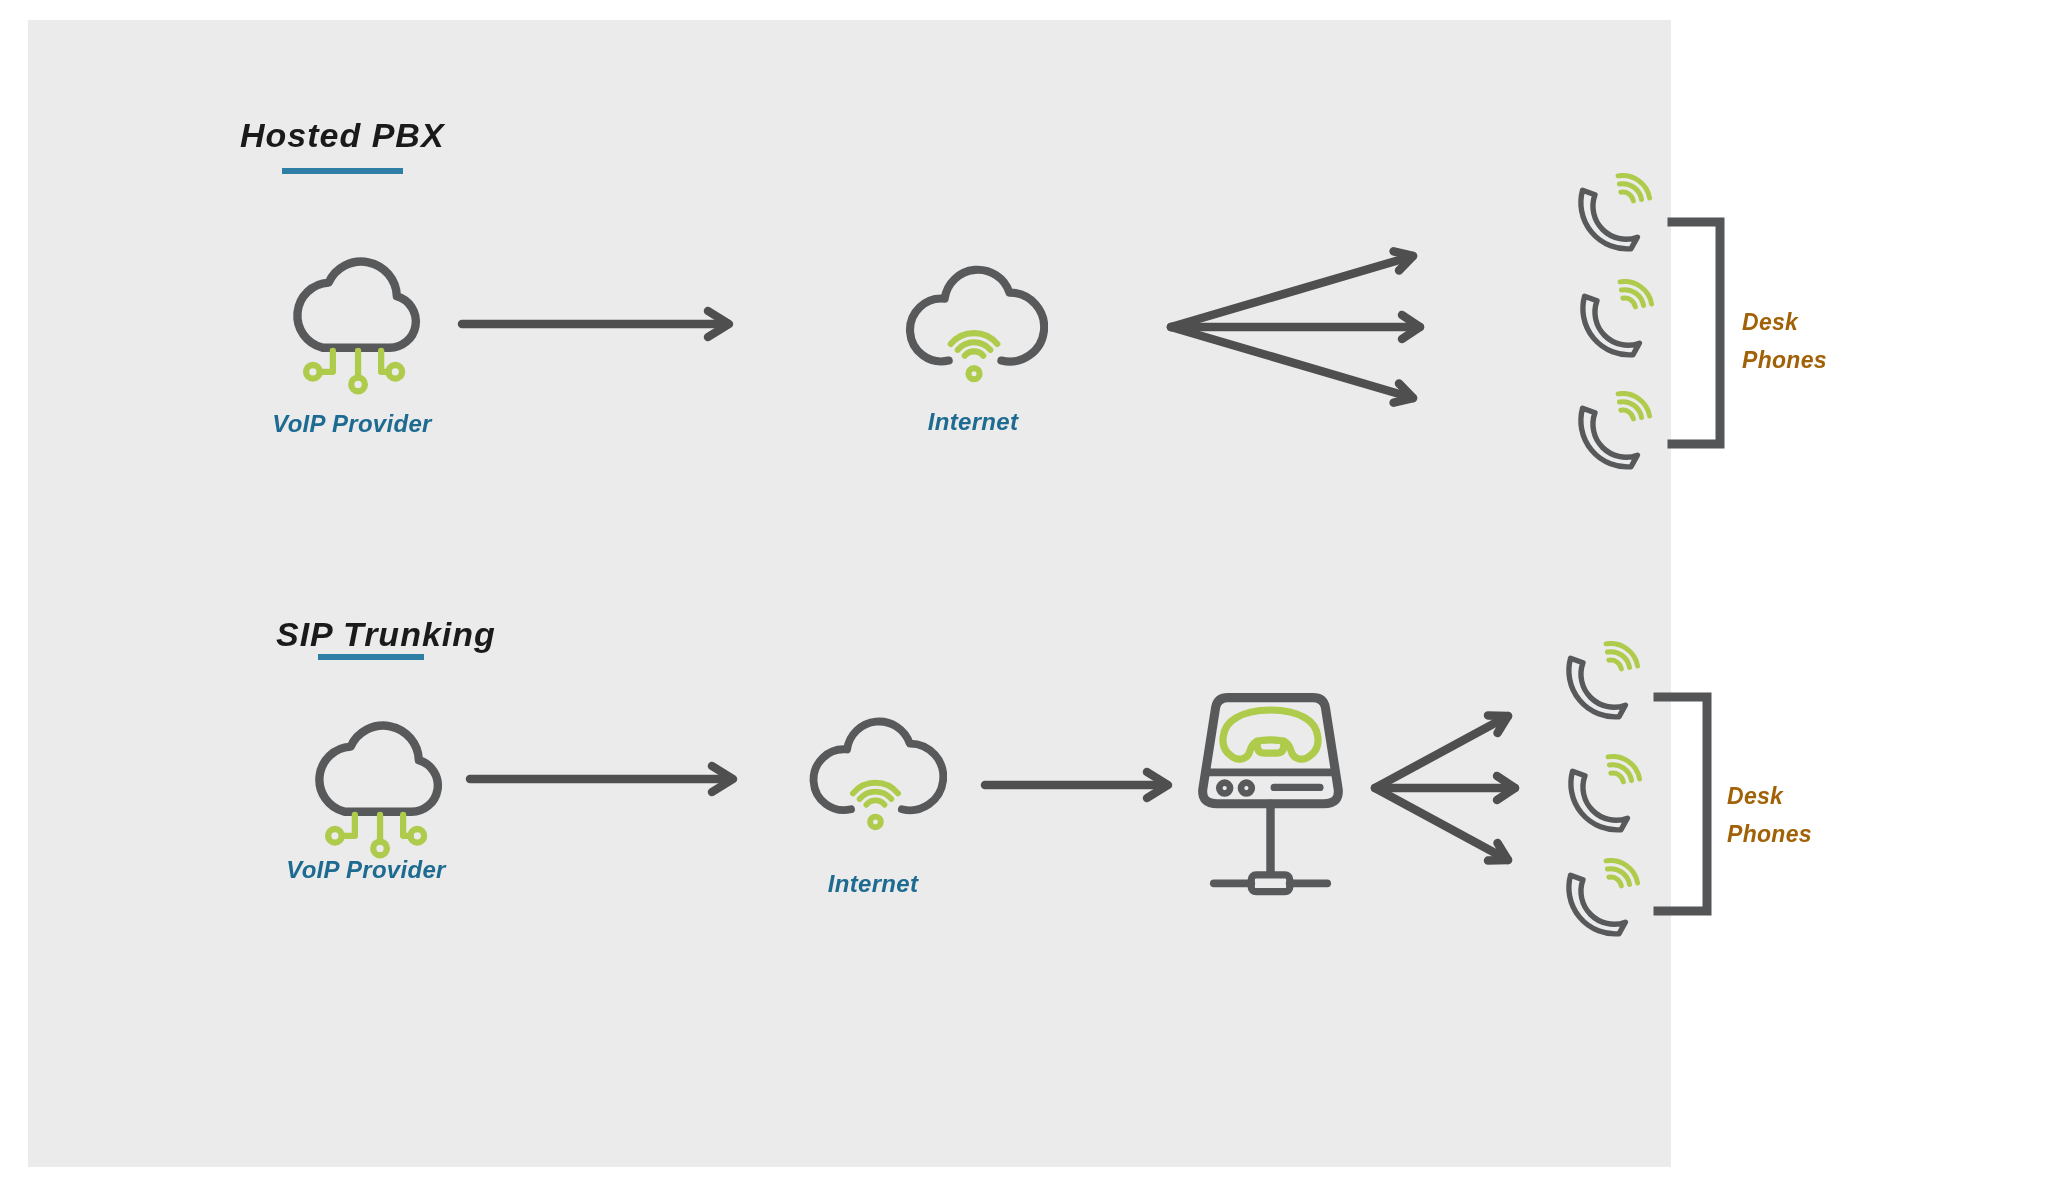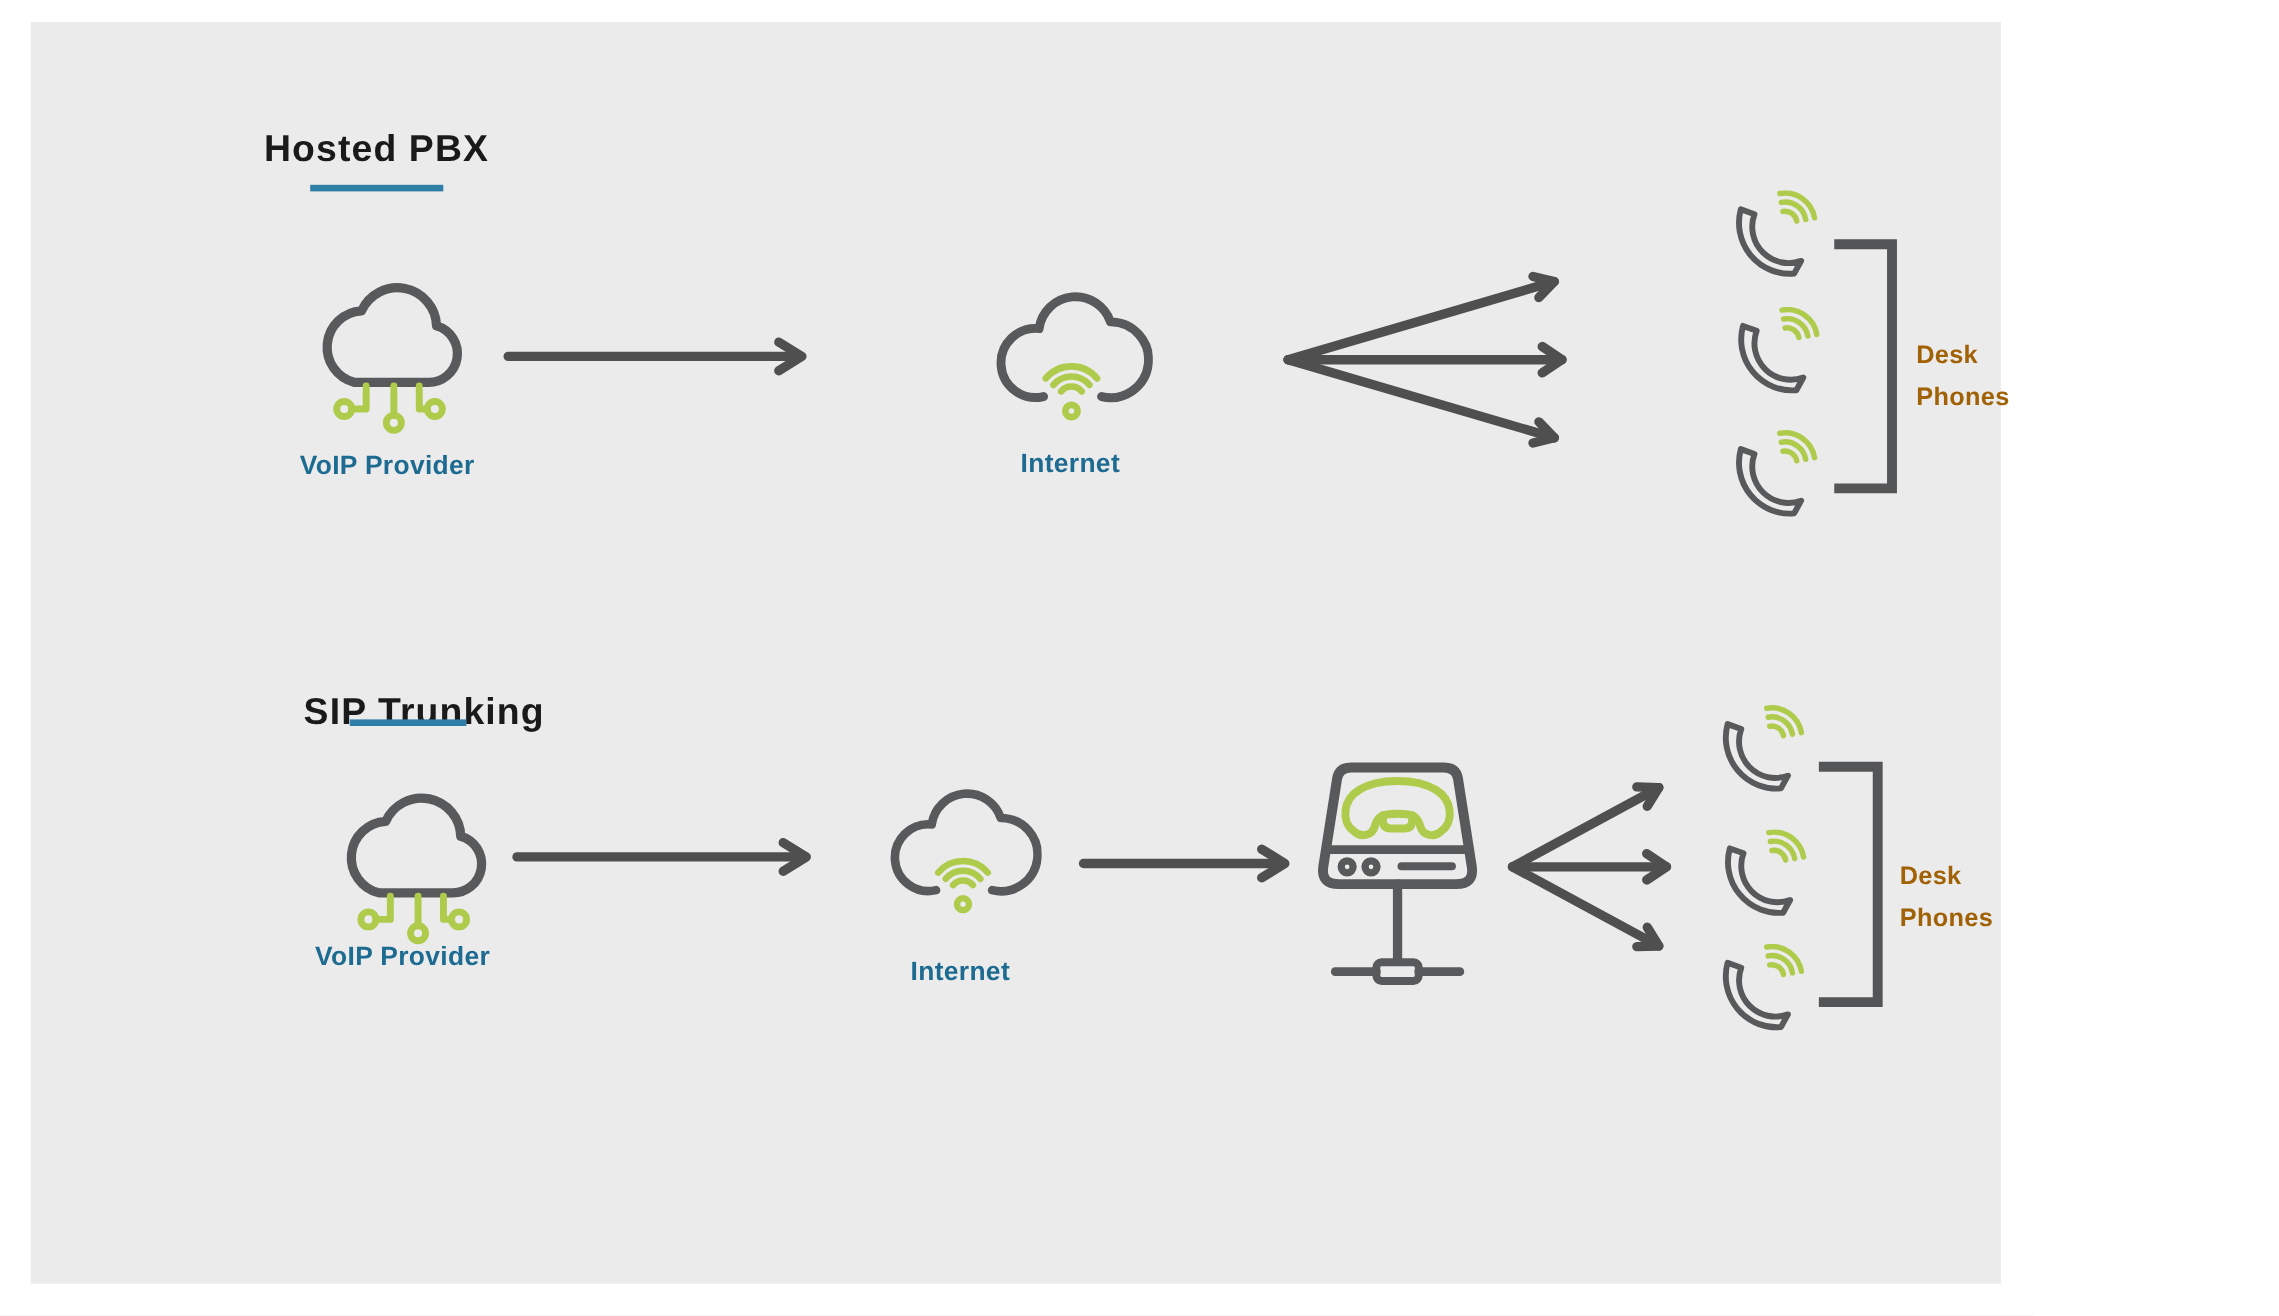--- a/index.html
+++ b/index.html
@@ -3,22 +3,23 @@
 <meta charset="utf-8">
 <style>
   html,body{margin:0;padding:0;}
   body{
     width:2072px;height:1196px;
     background:#ffffff;
     font-family:"Liberation Sans","DejaVu Sans",sans-serif;
     overflow:hidden;position:relative;
   }
   .canvas{
-    position:absolute;left:28px;top:20px;width:1791px;height:1147px;
+    position:absolute;left:28px;top:20px;width:1643px;height:1147px;
     background:#ebebeb;
+    font-style:italic;
   }
   .abs{position:absolute;}
   .section-title{
     font-size:34px;font-weight:700;color:#1a1a1a;letter-spacing:1px;
     white-space:nowrap;
   }
   .title-underline{height:6px;background:#2e7ea6;}
   .node-label{
     font-size:24px;font-weight:700;color:#1e6b91;letter-spacing:.3px;
     text-align:center;white-space:nowrap;
@@ -122,21 +123,21 @@
     </svg>
   <svg class="abs" style="left:1540px;top:371px;" width="88" height="86" viewBox="0 0 106 104">
       <use href="#sym-phone"></use>
     </svg>
 
   <svg class="abs" style="left:1640px;top:197px;" width="58" height="232">
     <polyline class="sbr" points="4,5 52,5 52,227 4,227"></polyline>
   </svg>
   <div class="abs desk-label" style="left:1714px;top:283px;">Desk Phones</div>
 
-  <div class="abs section-title" style="left:248px;top:608px;">SIP Trunking</div>
+  <div class="abs section-title" style="left:248px;top:595px;">SIP Trunking</div>
   <div class="abs title-underline" style="left:290px;top:634px;width:106px;"></div>
 
   <svg class="abs" style="left:272px;top:692px;" width="158" height="149" viewBox="0 0 150 142">
       <use href="#sym-cloud-net"></use>
     </svg>
   <div class="abs node-label" style="left:238px;top:836px;width:200px;">VoIP Provider</div>
 
   <svg class="abs" style="left:437px;top:739px;" width="292" height="40">
     <path class="sar" d="M5,20 H264"></path>
       <path class="sar" d="M247,7 L268,20 L247,33"></path>

